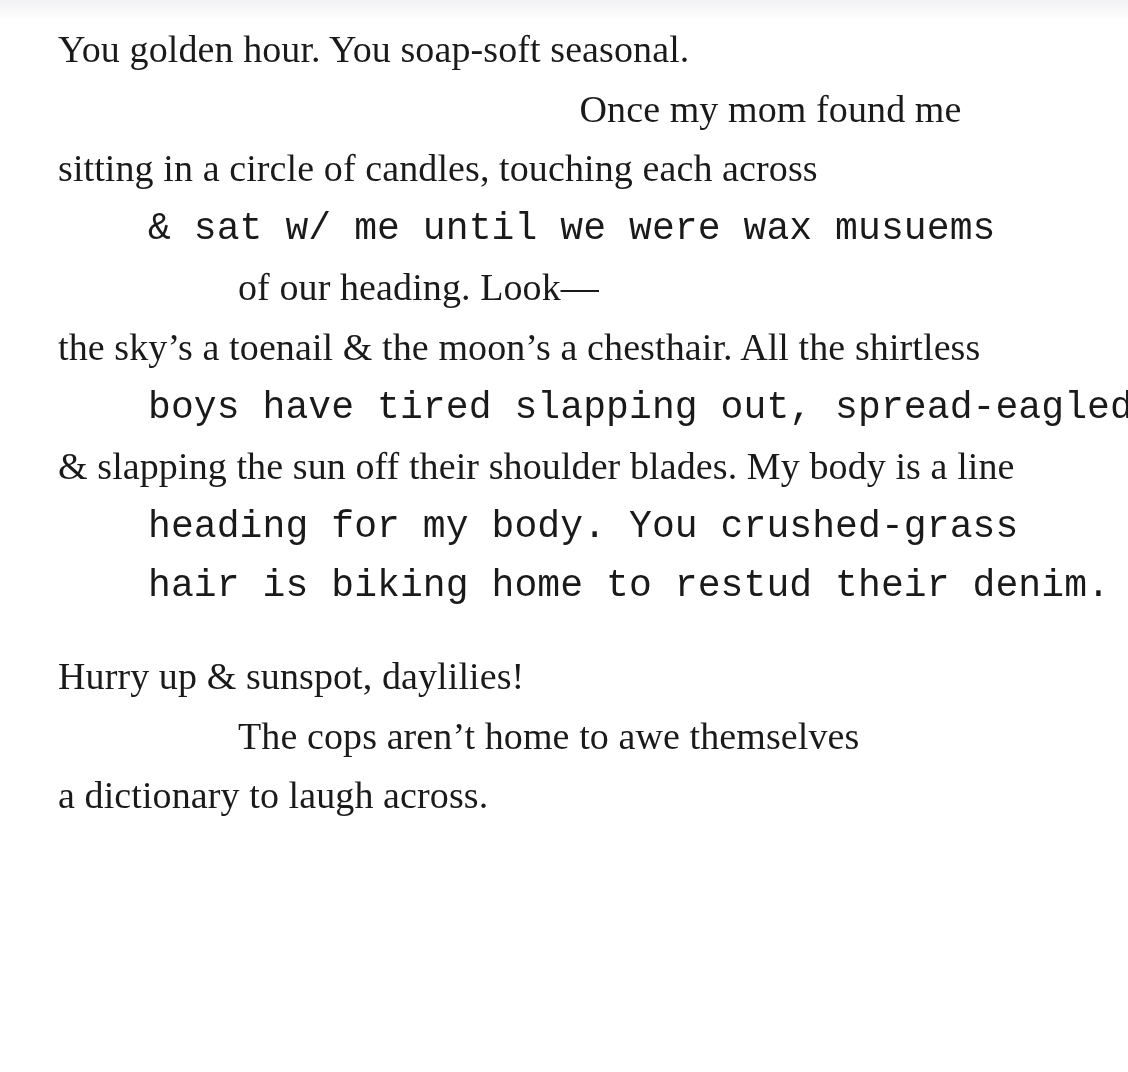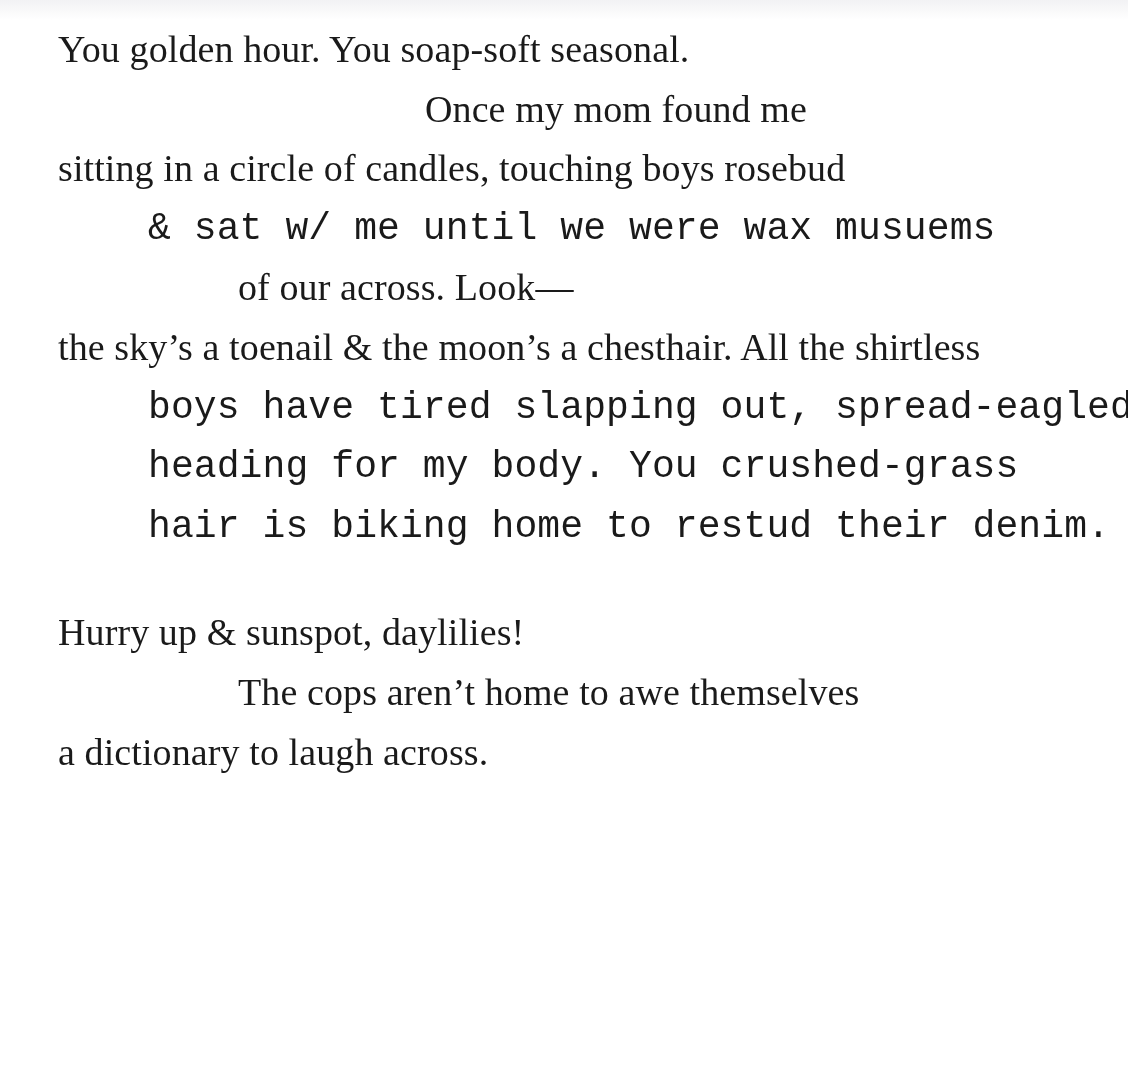--- a/index.html
+++ b/index.html
@@ -28,37 +28,38 @@
     padding: 20px 12px 0 58px;
     font-size: 38px;
     line-height: 59.6px;
     letter-spacing: 0.1px;
   }
   .line {
     white-space: pre;
   }
   .i1 { padding-left: 90px; font-family: Liberation Mono, monospace; }
   .i2 { padding-left: 180px; }
-  .i3 { padding-left: 367px; }
-  .stanza-2 { margin-top: 47px; }
+  .i3 { padding-left: 367px; text-align: center; }
+  .stanza-2 { margin-top: 31px; }
 </style>
 </head>
 <body>
 
 <div class="top-fade"></div>
 
 <div class="poem">
   <div class="stanza">
     <div class="line">You golden hour. You soap-soft seasonal.</div>
     <div class="line i3">Once my mom found me</div>
-    <div class="line">sitting in a circle of candles, touching boys rosebud</div>
+    <div class="line">sitting in a circle of candles, touching each across</div>
     <div class="line i1">&amp; sat w/ me until we were wax musuems</div>
-    <div class="line i2">of our across. Look—</div>
+    <div class="line i2">of our heading. Look—</div>
     <div class="line">the sky’s a toenail &amp; the moon’s a chesthair. All the shirtless</div>
     <div class="line i1">boys have tired slapping out, spread-eagled</div>
+    <div class="line">&amp; slapping the sun off their shoulder blades. My body is a line</div>
     <div class="line i1">heading for my body. You crushed-grass</div>
     <div class="line i1">hair is biking home to restud their denim.</div>
   </div>
   <div class="stanza stanza-2">
     <div class="line">Hurry up &amp; sunspot, daylilies!</div>
     <div class="line i2">The cops aren’t home to awe themselves</div>
     <div class="line">a dictionary to laugh across.</div>
   </div>
 </div>
 

